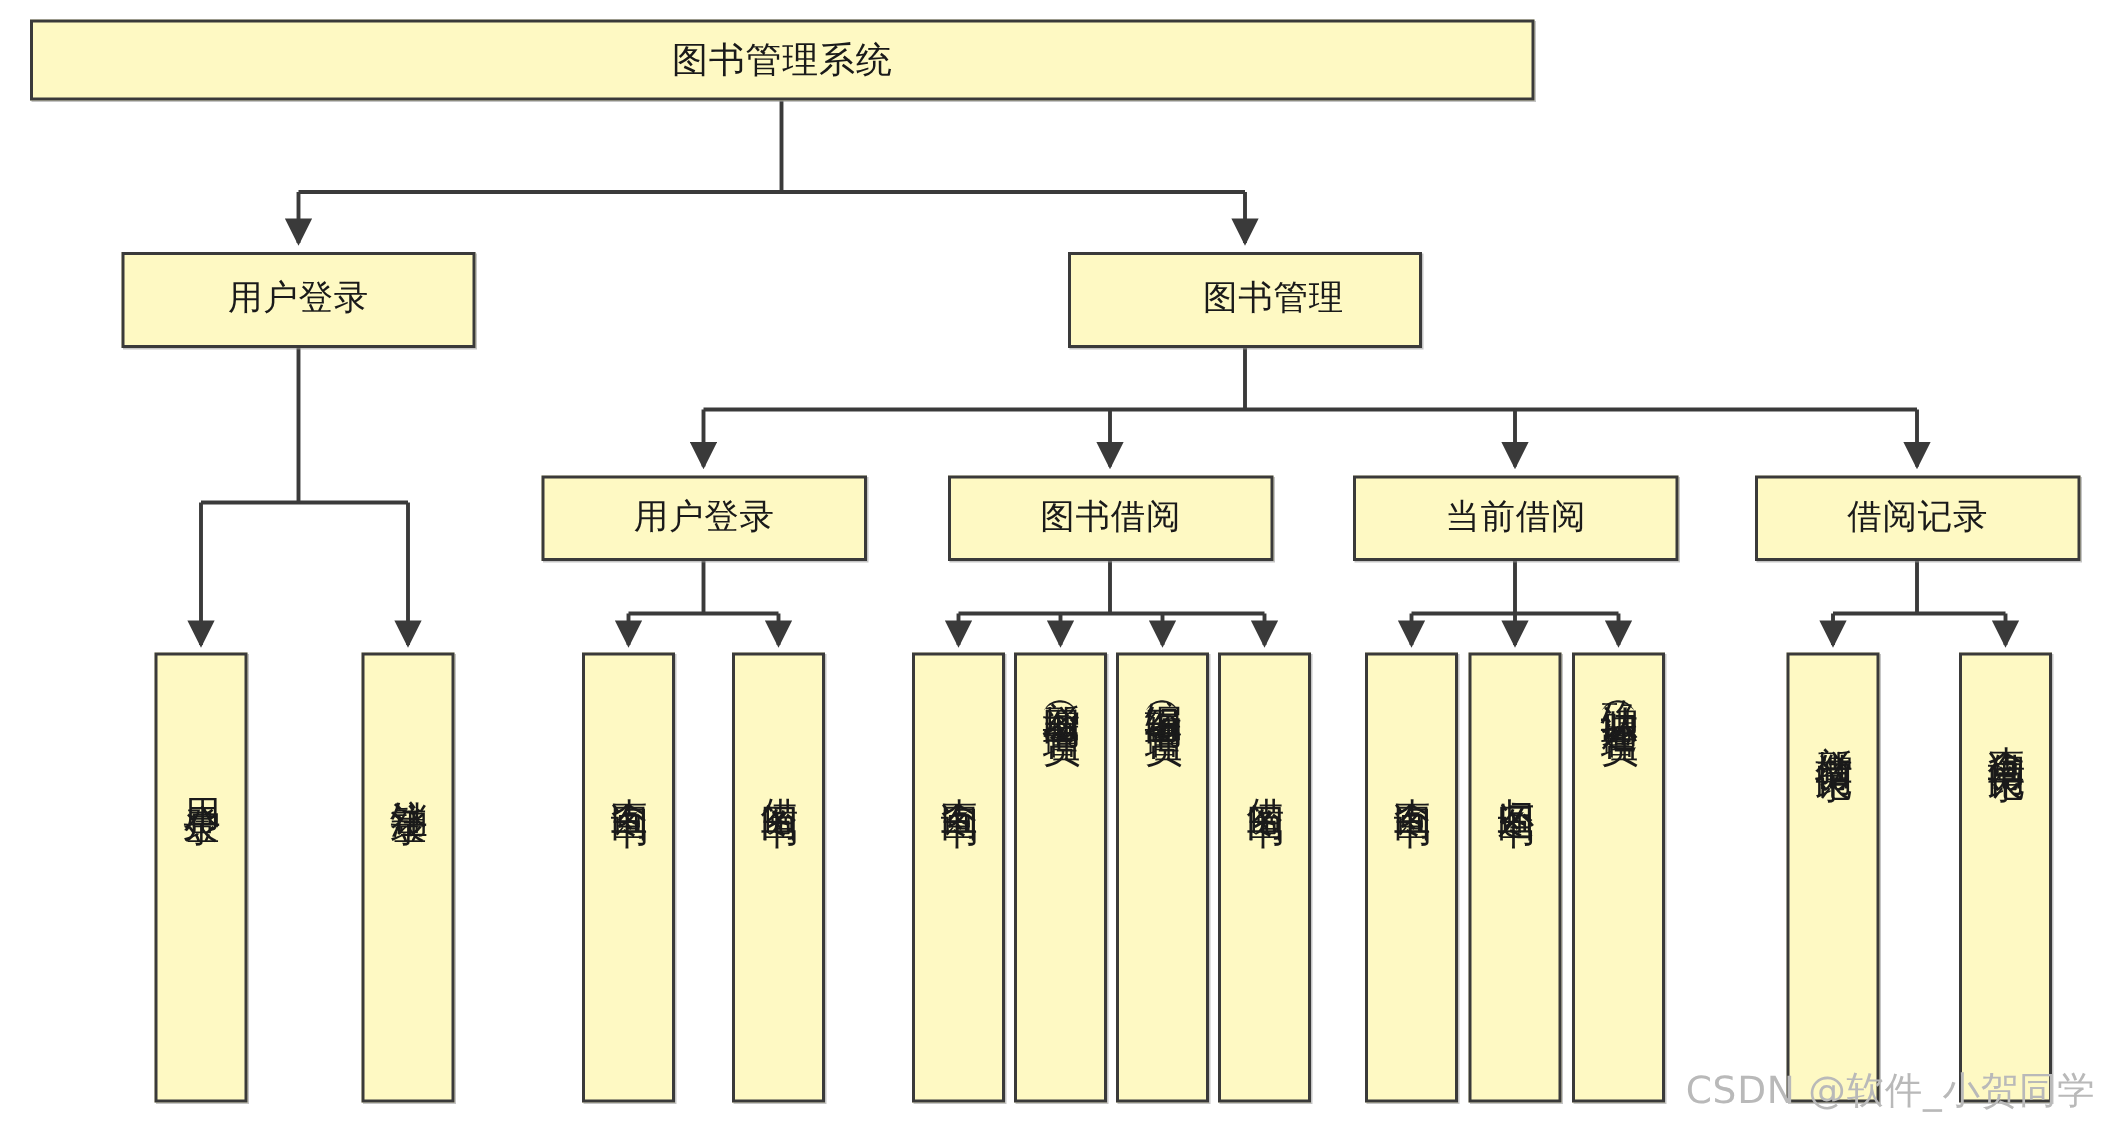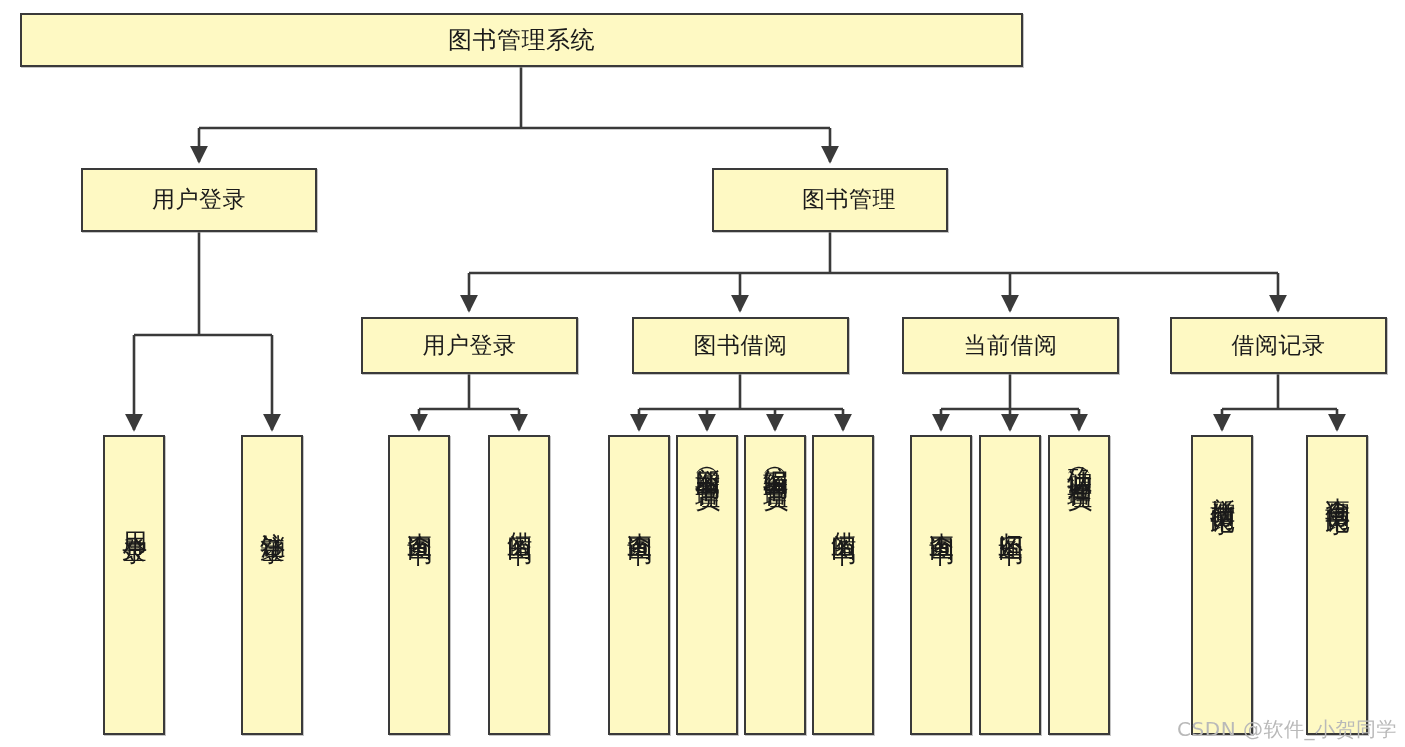--- a/index.html
+++ b/index.html
@@ -60,21 +60,21 @@
     text-orientation: upright;
     font-size: 25px;
     line-height: 1.05;
     letter-spacing: 3px;
     white-space: nowrap;
   }
   .watermark {
     position: absolute;
     right: 8px;
     bottom: 4px;
-    font-size: 20px;
+    font-size: 25px;
     color: #b9b9b9;
     letter-spacing: 0.5px;
     user-select: none;
     white-space: nowrap;
   }
 </style>
 </head>
 <body>
 
 <div id="diagram-root">

